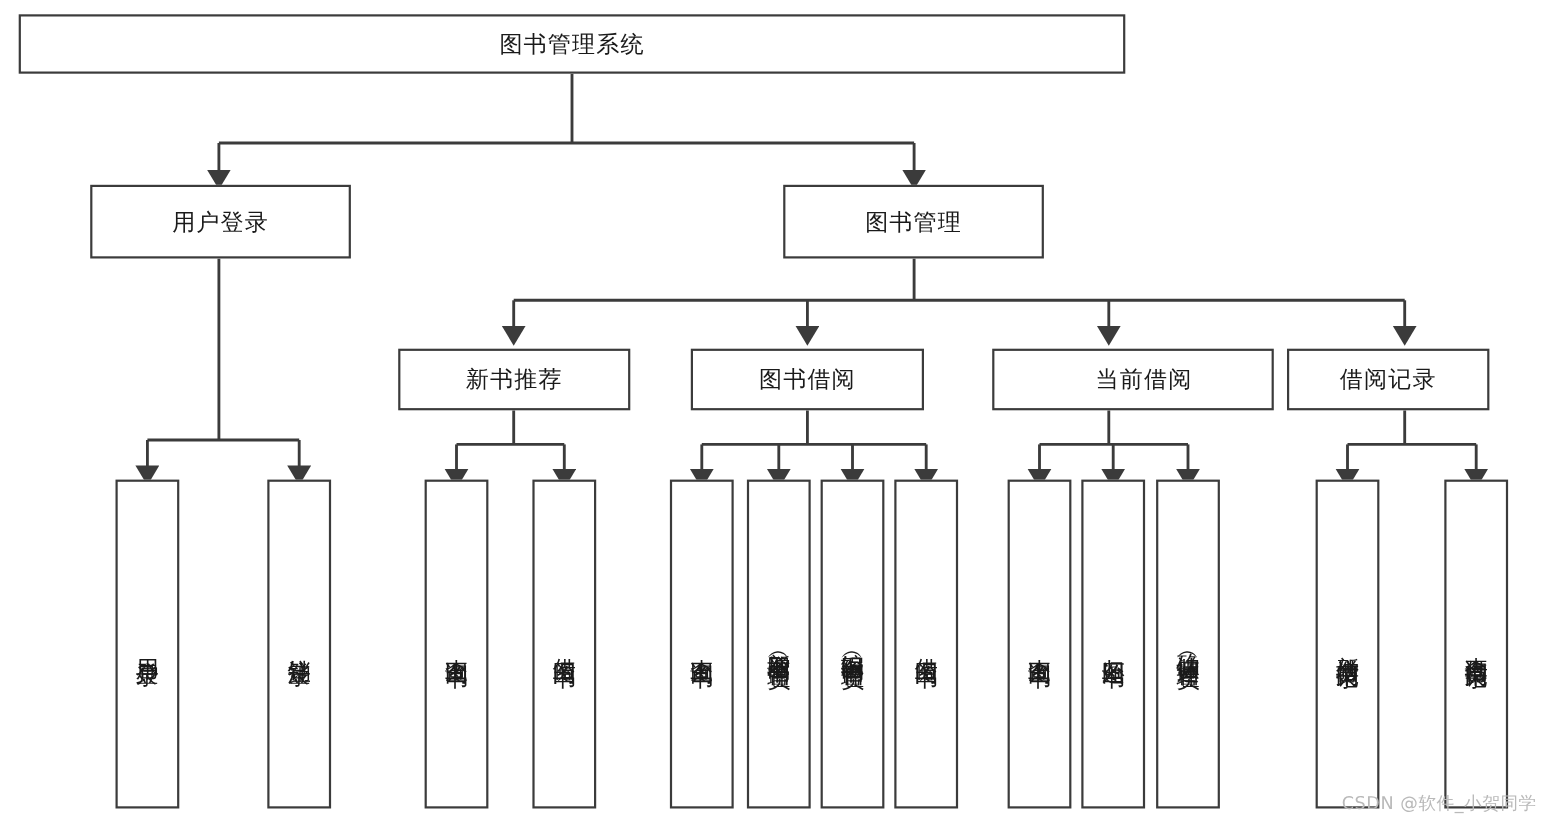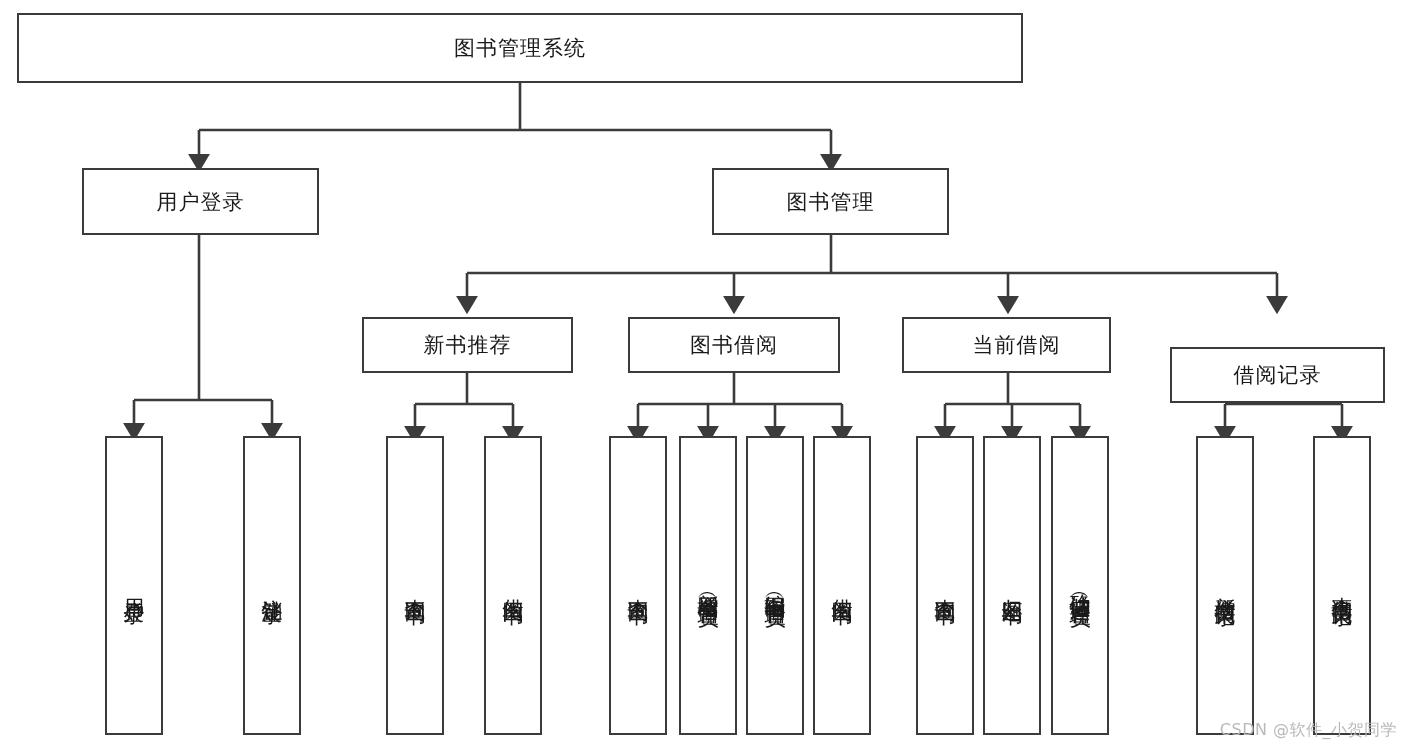--- a/index.html
+++ b/index.html
@@ -110,41 +110,41 @@
       <path d="M1012,404 L1012,430" marker-end="url(#arrow)"></path>
       <path d="M1080,404 L1080,430" marker-end="url(#arrow)"></path>
 
       <path d="M1277,373 L1277,404"></path>
       <path d="M1225,404 L1342,404"></path>
       <path d="M1225,404 L1225,430" marker-end="url(#arrow)"></path>
       <path d="M1342,404 L1342,430" marker-end="url(#arrow)"></path>
     </g>
   </svg>
 
-  <div class="node horiz" style="left:17px; top:13px; width:1006px; height:70px;">
+  <div class="node horiz" style="left:17px; top:13px; width:1006px; height:54px;">
     <span class="label">图书管理系统</span>
   </div>
 
   <div class="node horiz" style="left:82px; top:168px; width:237px; height:67px;">
     <span class="label">用户登录</span>
   </div>
   <div class="node horiz" style="left:362px; top:317px; width:211px; height:56px;">
     <span class="label">新书推荐</span>
   </div>
 
   <div class="node horiz" style="left:712px; top:168px; width:237px; height:67px;">
     <span class="label">图书管理</span>
   </div>
   <div class="node horiz" style="left:628px; top:317px; width:212px; height:56px;">
     <span class="label">图书借阅</span>
   </div>
-  <div class="node horiz" style="left:902px; top:317px; width:209px; height:56px;padding-left:20px;">
+  <div class="node horiz" style="left:902px; top:317px; width:256px; height:56px;padding-left:20px;">
     <span class="label">当前借阅</span>
   </div>
-  <div class="node horiz" style="left:1170px; top:317px; width:215px; height:56px;margin-top:30px;">
+  <div class="node horiz" style="left:1170px; top:317px; width:184px; height:56px;">
     <span class="label">借阅记录</span>
   </div>
 
   <div class="node vert" style="left:105px; top:436px; width:58px; height:299px;">
     <span class="label">用户登录</span>
   </div>
   <div class="node vert" style="left:243px; top:436px; width:58px; height:299px;">
     <span class="label">注销登录</span>
   </div>
 

